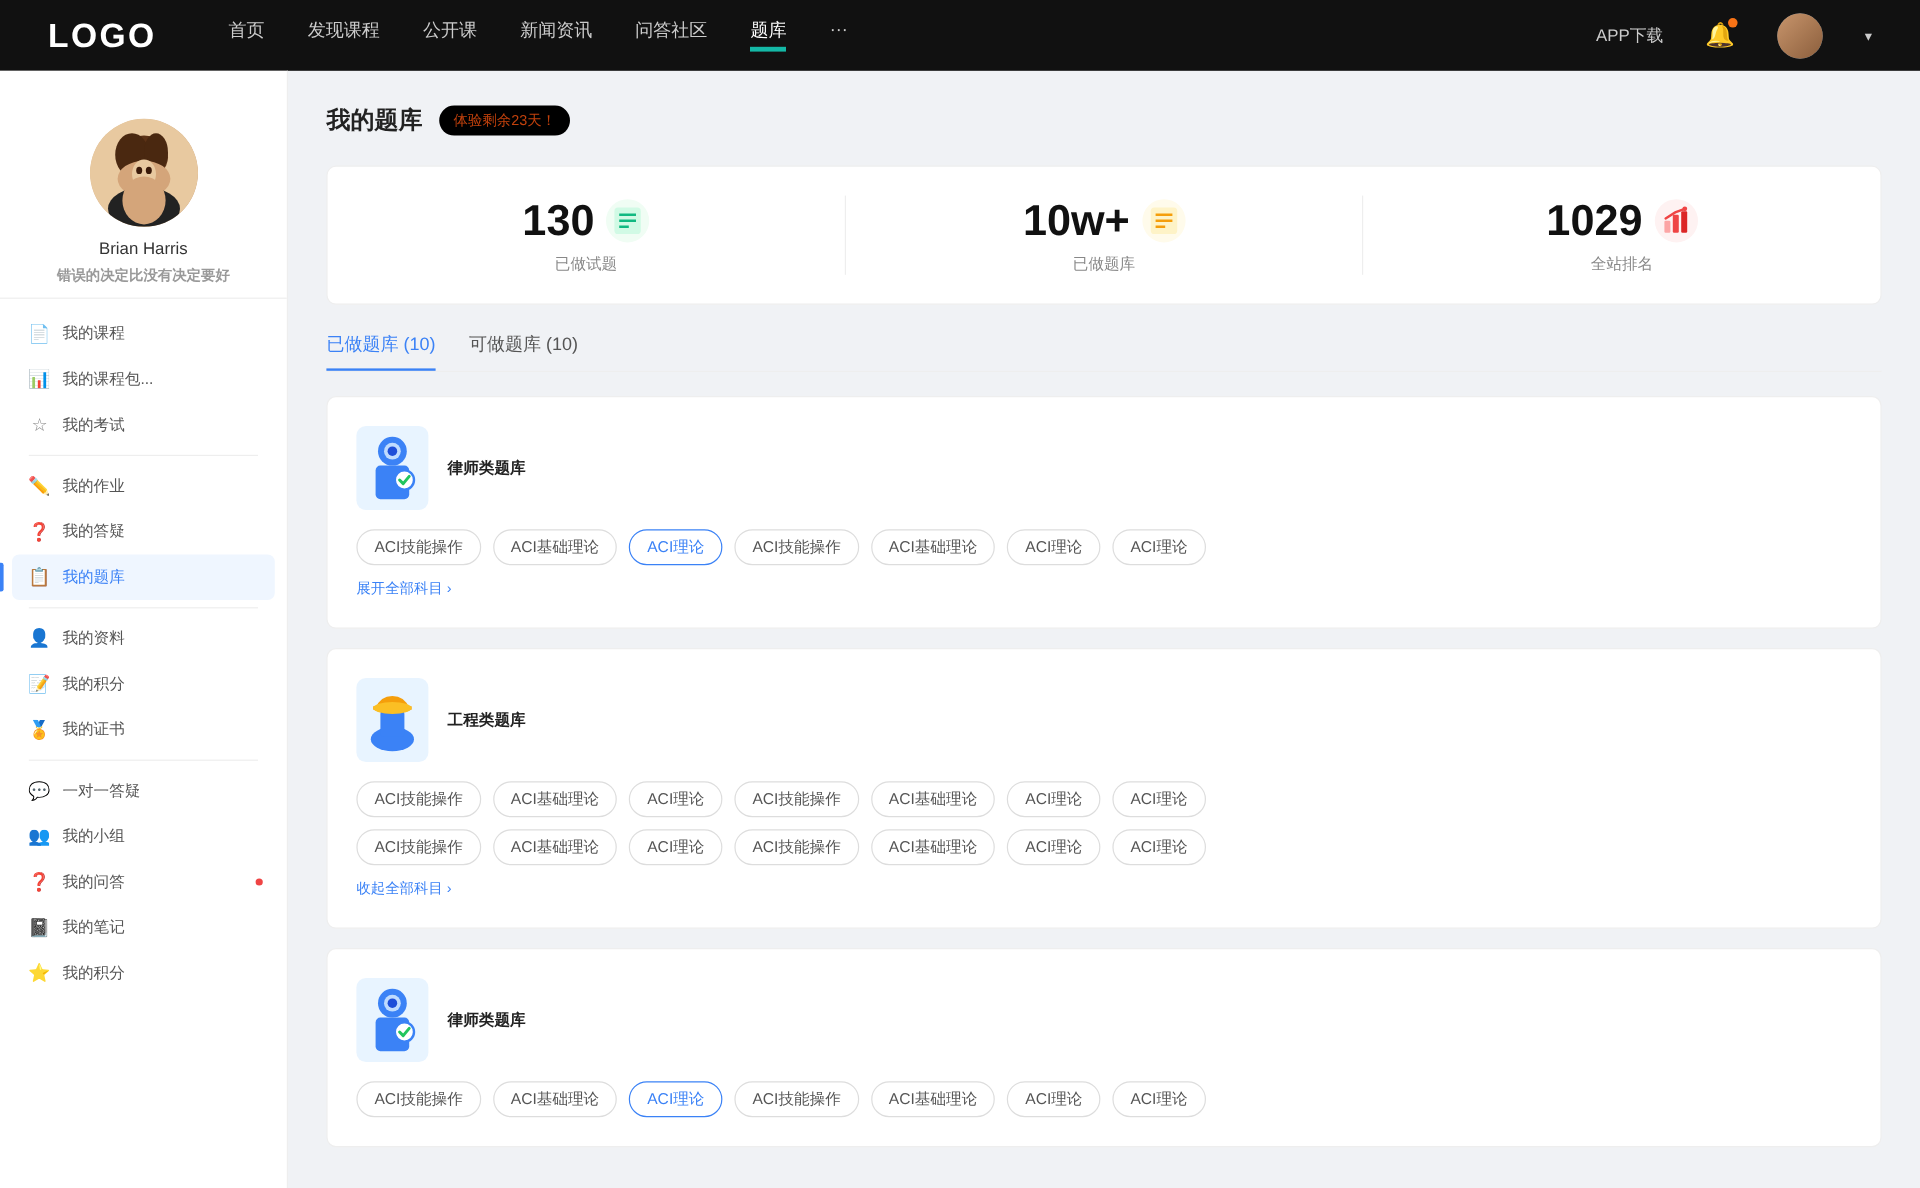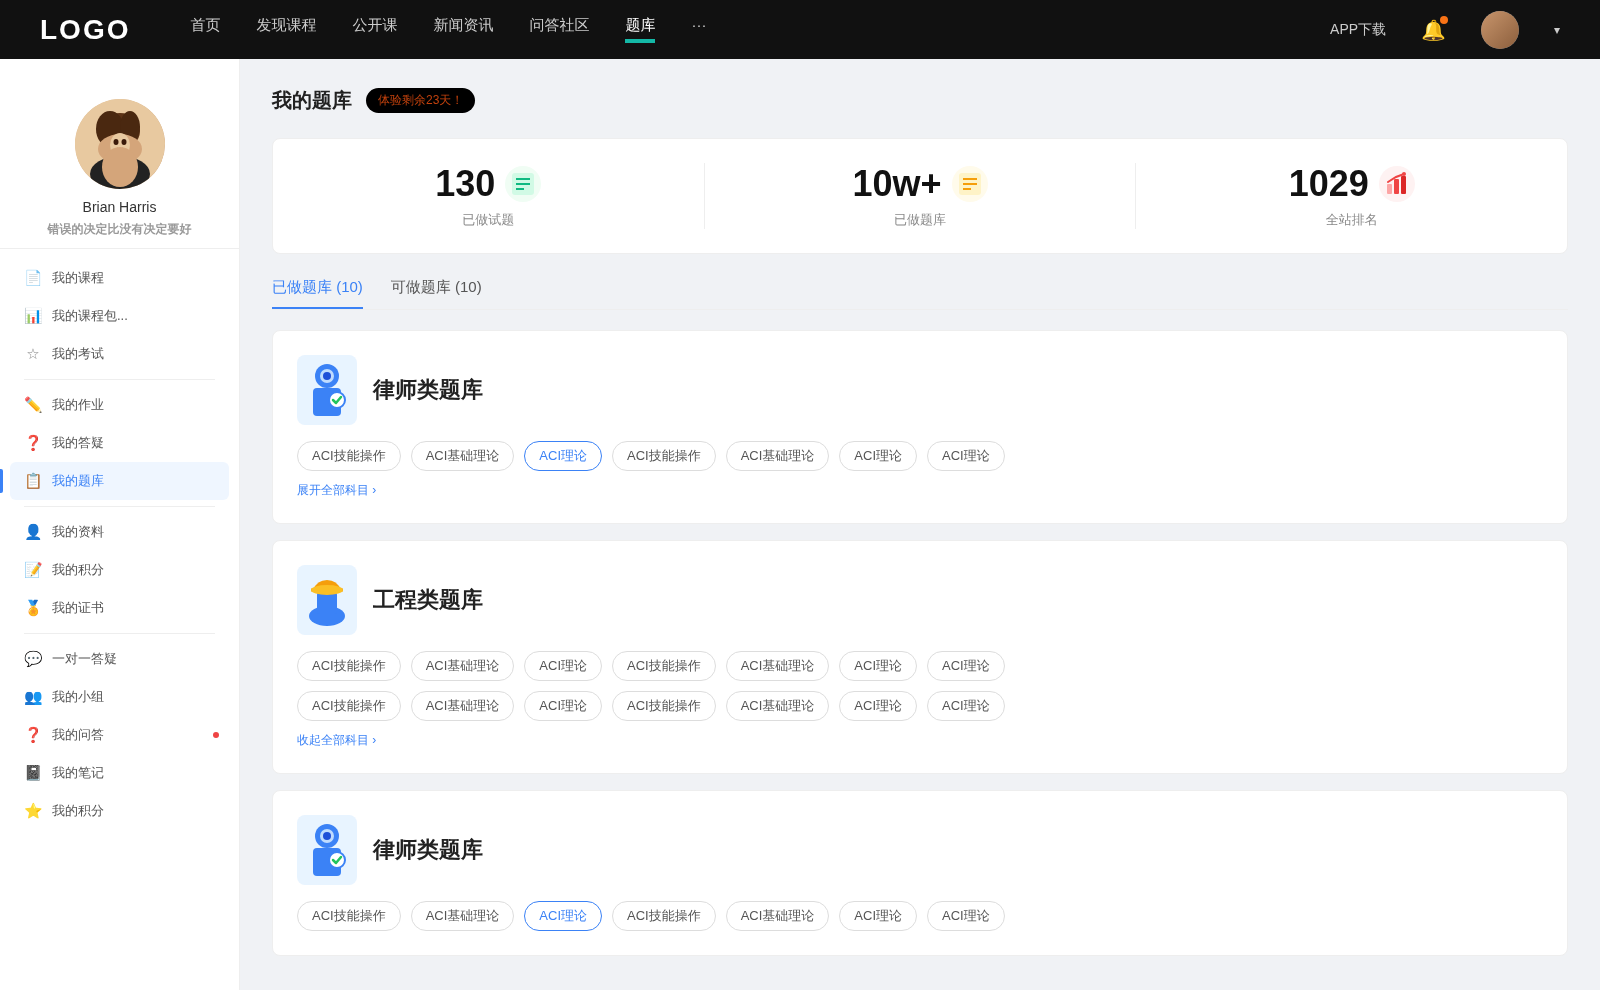--- a/index.html
+++ b/index.html
@@ -61,21 +61,21 @@
 
     
     .tabs-row { display: flex; gap: 28px; margin-bottom: 20px; border-bottom: 1px solid #eee; }
     .tab { font-size: 15px; color: #555; cursor: pointer; padding-bottom: 10px; }
     .tab.active { color: #3b82f6; border-bottom: 2px solid #3b82f6; font-weight: 500; }
 
     
     .bank-card { background: #fff; border-radius: 8px; padding: 24px; margin-bottom: 16px; border: 1px solid #eee; }
     .bank-card-header { display: flex; align-items: center; gap: 16px; margin-bottom: 16px; }
     .bank-icon { width: 60px; height: 70px; background: #e8f4ff; border-radius: 8px; display: flex; align-items: center; justify-content: center; flex-shrink: 0; }
-    .bank-title { font-size: 22px; font-weight: 600; color: #222; }
+    .bank-title { font-size: 13px; font-weight: 600; color: #222; }
     .tags-row { display: flex; flex-wrap: wrap; gap: 10px; }
     .tag { padding: 5px 14px; border-radius: 20px; font-size: 13px; border: 1px solid #ddd; color: #555; cursor: pointer; white-space: nowrap; }
     .tag.active { border-color: #3b82f6; color: #3b82f6; background: #fff; }
     .expand-link { text-align: left; font-size: 12px; color: #3b82f6; cursor: pointer; margin-top: 11px; }
   </style>
 </head>
 <body>
 
 <nav class="navbar">
   <div class="navbar-logo">LOGO</div>

